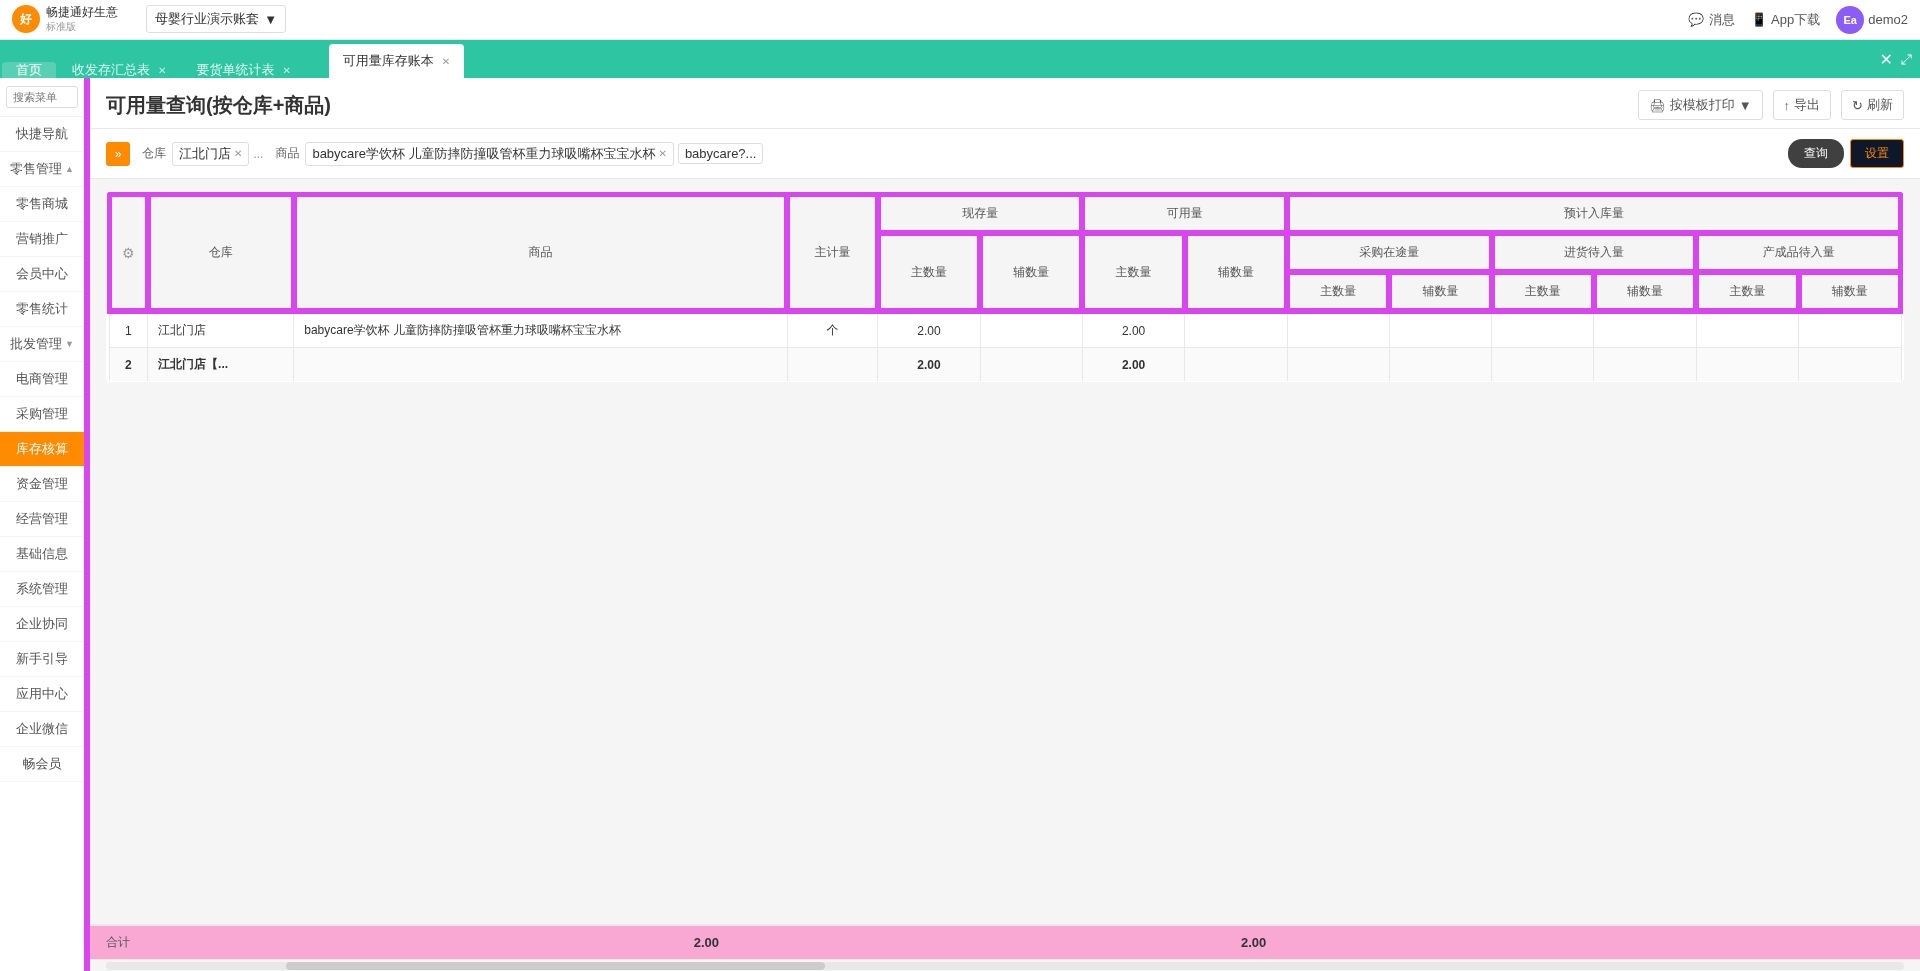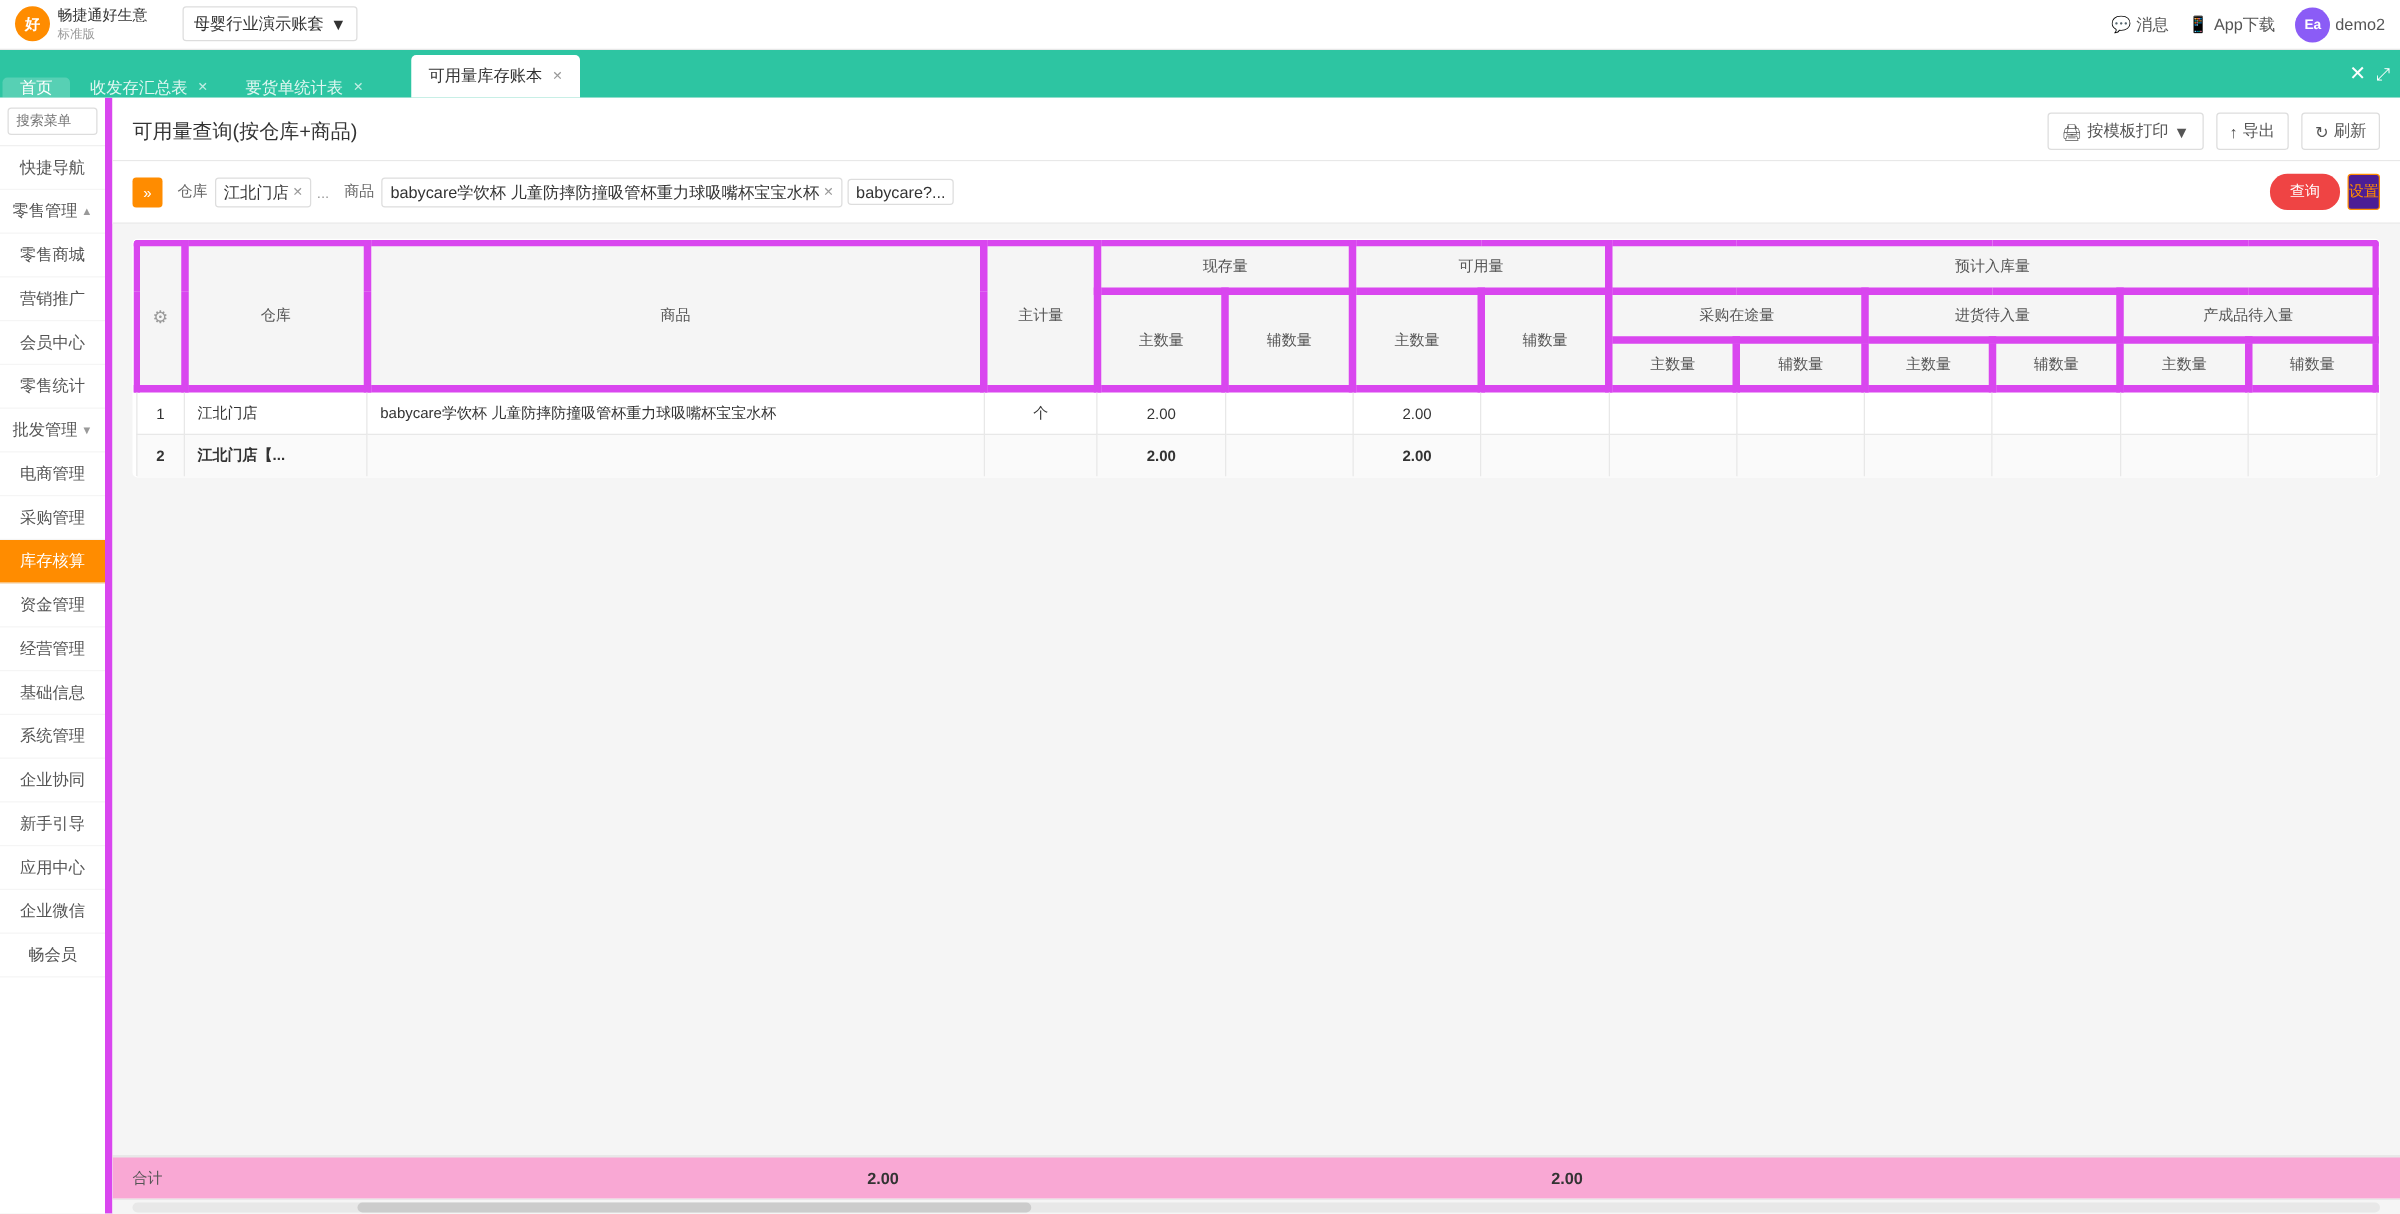--- a/index.html
+++ b/index.html
@@ -209,22 +209,22 @@
     .page-header {
       background: #fff;
       padding: 12px 16px 8px;
       border-bottom: 1px solid #e8e8e8;
       display: flex;
       align-items: center;
       justify-content: space-between;
       flex-shrink: 0;
     }
     .page-title {
-      font-size: 16px;
-      font-weight: 400;
+      font-size: 20px;
+      font-weight: 700;
       color: #333;
     }
     .page-actions {
       display: flex;
       align-items: center;
       gap: 10px;
     }
     .action-btn {
       display: flex;
       align-items: center;
@@ -299,30 +299,30 @@
       font-size: 12px;
       cursor: pointer;
     }
     .filter-actions {
       margin-left: auto;
       display: flex;
       gap: 6px;
     }
     .btn-query {
       padding: 5px 16px;
-      background: #ef4444;
+      background: #404040;
       color: white;
       border: none;
       border-radius: 14px;
       cursor: pointer;
       font-size: 12px;
     }
     .btn-settings {
-      padding: 5px 0;
-      background: #4c1d95;
+      padding: 5px 14px;
+      background: #0f172a;
       color: #ff8c00;
       border: 1px solid #ff8c00;
       border-radius: 3px;
       cursor: pointer;
       font-size: 12px;
     }
 
     
     .table-container {
       flex: 1;

